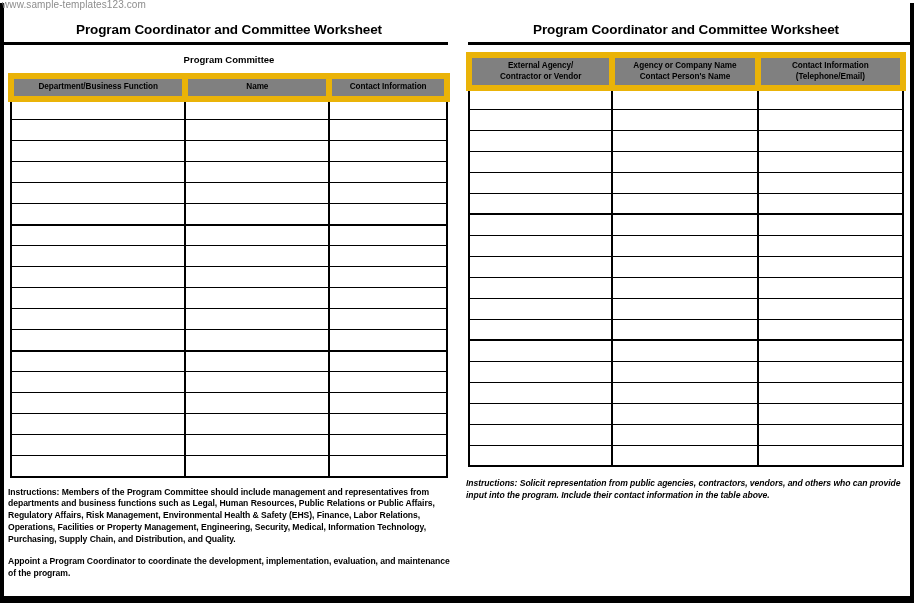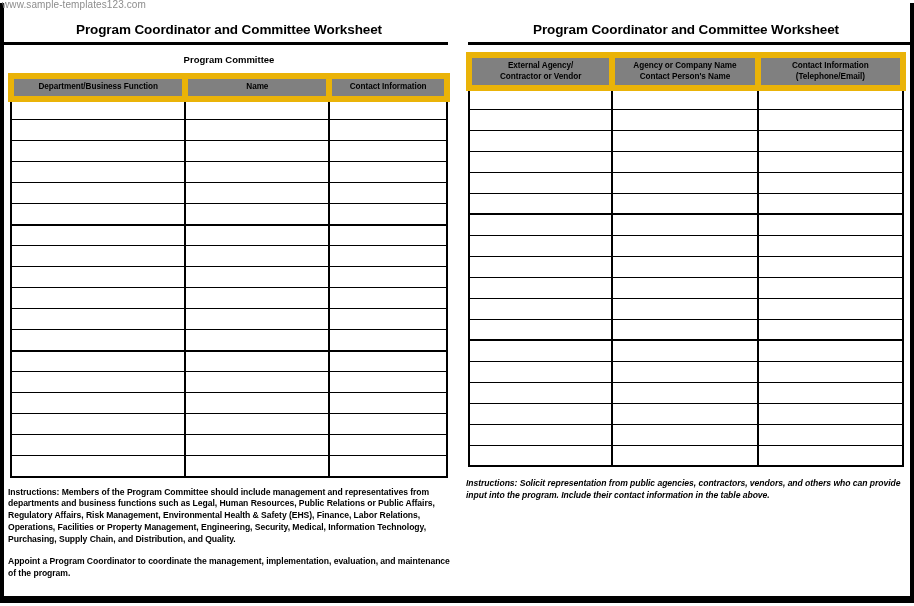--- a/index.html
+++ b/index.html
@@ -238,21 +238,21 @@
                 <td></td>
                 <td></td>
                 <td></td>
               </tr>
             </tbody>
         </table>
       </div>
 
       <div class="instructions ins-left">
         <p>Instructions: Members of the Program Committee should include management and representatives from departments and business functions such as Legal, Human Resources, Public Relations or Public Affairs, Regulatory Affairs, Risk Management, Environmental Health &amp; Safety (EHS), Finance, Labor Relations, Operations, Facilities or Property Management, Engineering, Security, Medical, Information Technology, Purchasing, Supply Chain, and Distribution, and Quality.</p>
-        <p class="gap">Appoint a Program Coordinator to coordinate the management, implementation, evaluation, and maintenance of the program.</p>
+        <p class="gap">Appoint a Program Coordinator to coordinate the development, implementation, evaluation, and maintenance of the program.</p>
       </div>
     </div>
 
     <div class="panel panel-right">
       <div class="doc-title">Program Coordinator and Committee Worksheet</div>
       <div class="title-rule"></div>
 
       <div class="tbl-wrap-right" style="">
         <table class="ws">
           <thead>

